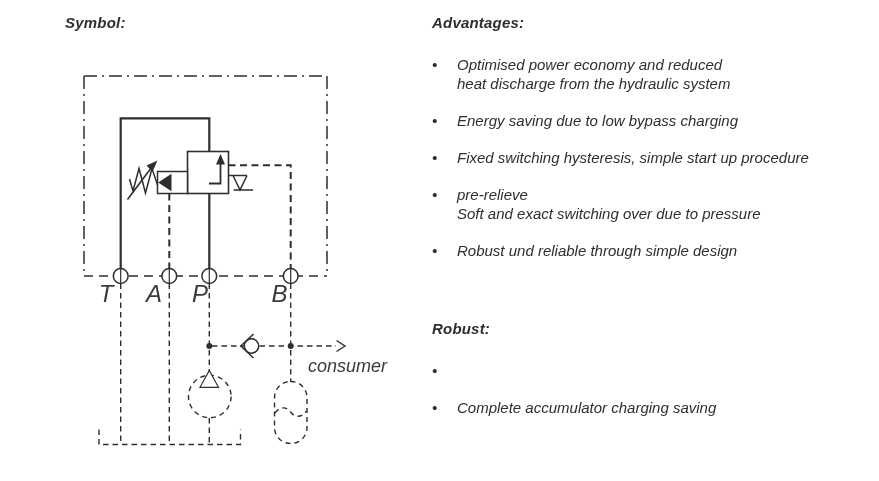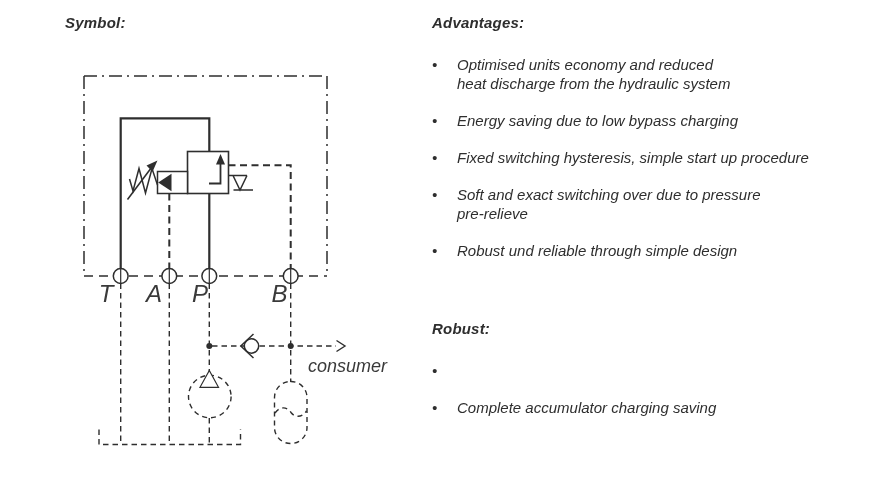--- a/index.html
+++ b/index.html
@@ -104,41 +104,41 @@
     <text class="consumer-label" x="308" y="372" stroke="none">consumer</text>
   </svg>
 
   <div class="right-col">
     <div class="heading">Advantages:</div>
 
     <ul class="blist">
       <li>
         <span class="dot">•</span>
         <div class="txt">
-            <span>Optimised units economy and reduced</span>
+            <span>Optimised power economy and reduced</span>
             <span>heat discharge from the hydraulic system</span>
           </div>
       </li>
       <li>
         <span class="dot">•</span>
         <div class="txt">
             <span>Energy saving due to low bypass charging</span>
           </div>
       </li>
       <li>
         <span class="dot">•</span>
         <div class="txt">
             <span>Fixed switching hysteresis, simple start up procedure</span>
           </div>
       </li>
       <li>
         <span class="dot">•</span>
         <div class="txt">
+            <span>pre-relieve</span>
             <span>Soft and exact switching over due to pressure</span>
-            <span>pre-relieve</span>
           </div>
       </li>
       <li>
         <span class="dot">•</span>
         <div class="txt">
             <span>Robust und reliable through simple design</span>
           </div>
       </li>
     </ul>
 

